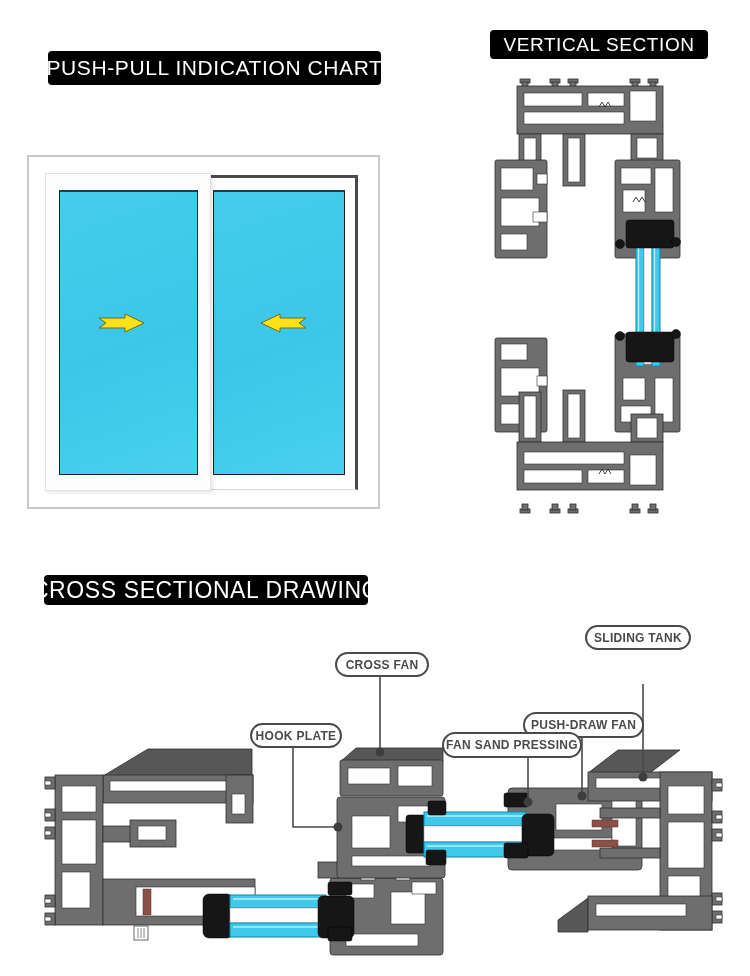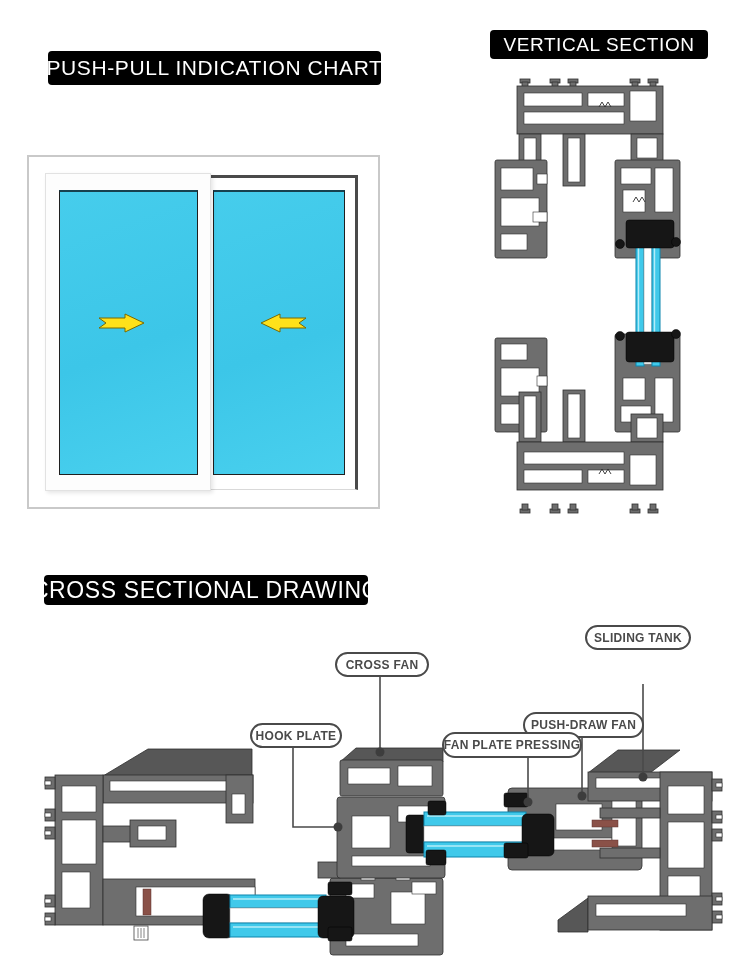--- a/index.html
+++ b/index.html
@@ -323,13 +323,13 @@
     <circle class="dot" cx="528" cy="166" r="4.5"></circle>
     <polyline class="leader" points="293,108 293,191 334,191"></polyline>
     <circle class="dot" cx="338" cy="191" r="4.5"></circle>
   </g>
 </svg>
 
 <div class="pill" id="pill-sand-fan">CROSS FAN</div>
 <div class="pill" id="pill-sliding-tank">SLIDING TANK</div>
 <div class="pill" id="pill-push-draw-fan">PUSH-DRAW FAN</div>
 <div class="pill" id="pill-hook-plate">HOOK PLATE</div>
-<div class="pill" id="pill-fan-line-pressing">FAN PLATE PRESSING</div>
+<div class="pill" id="pill-fan-line-pressing">FAN SAND PRESSING</div>
 
 </body></html>

